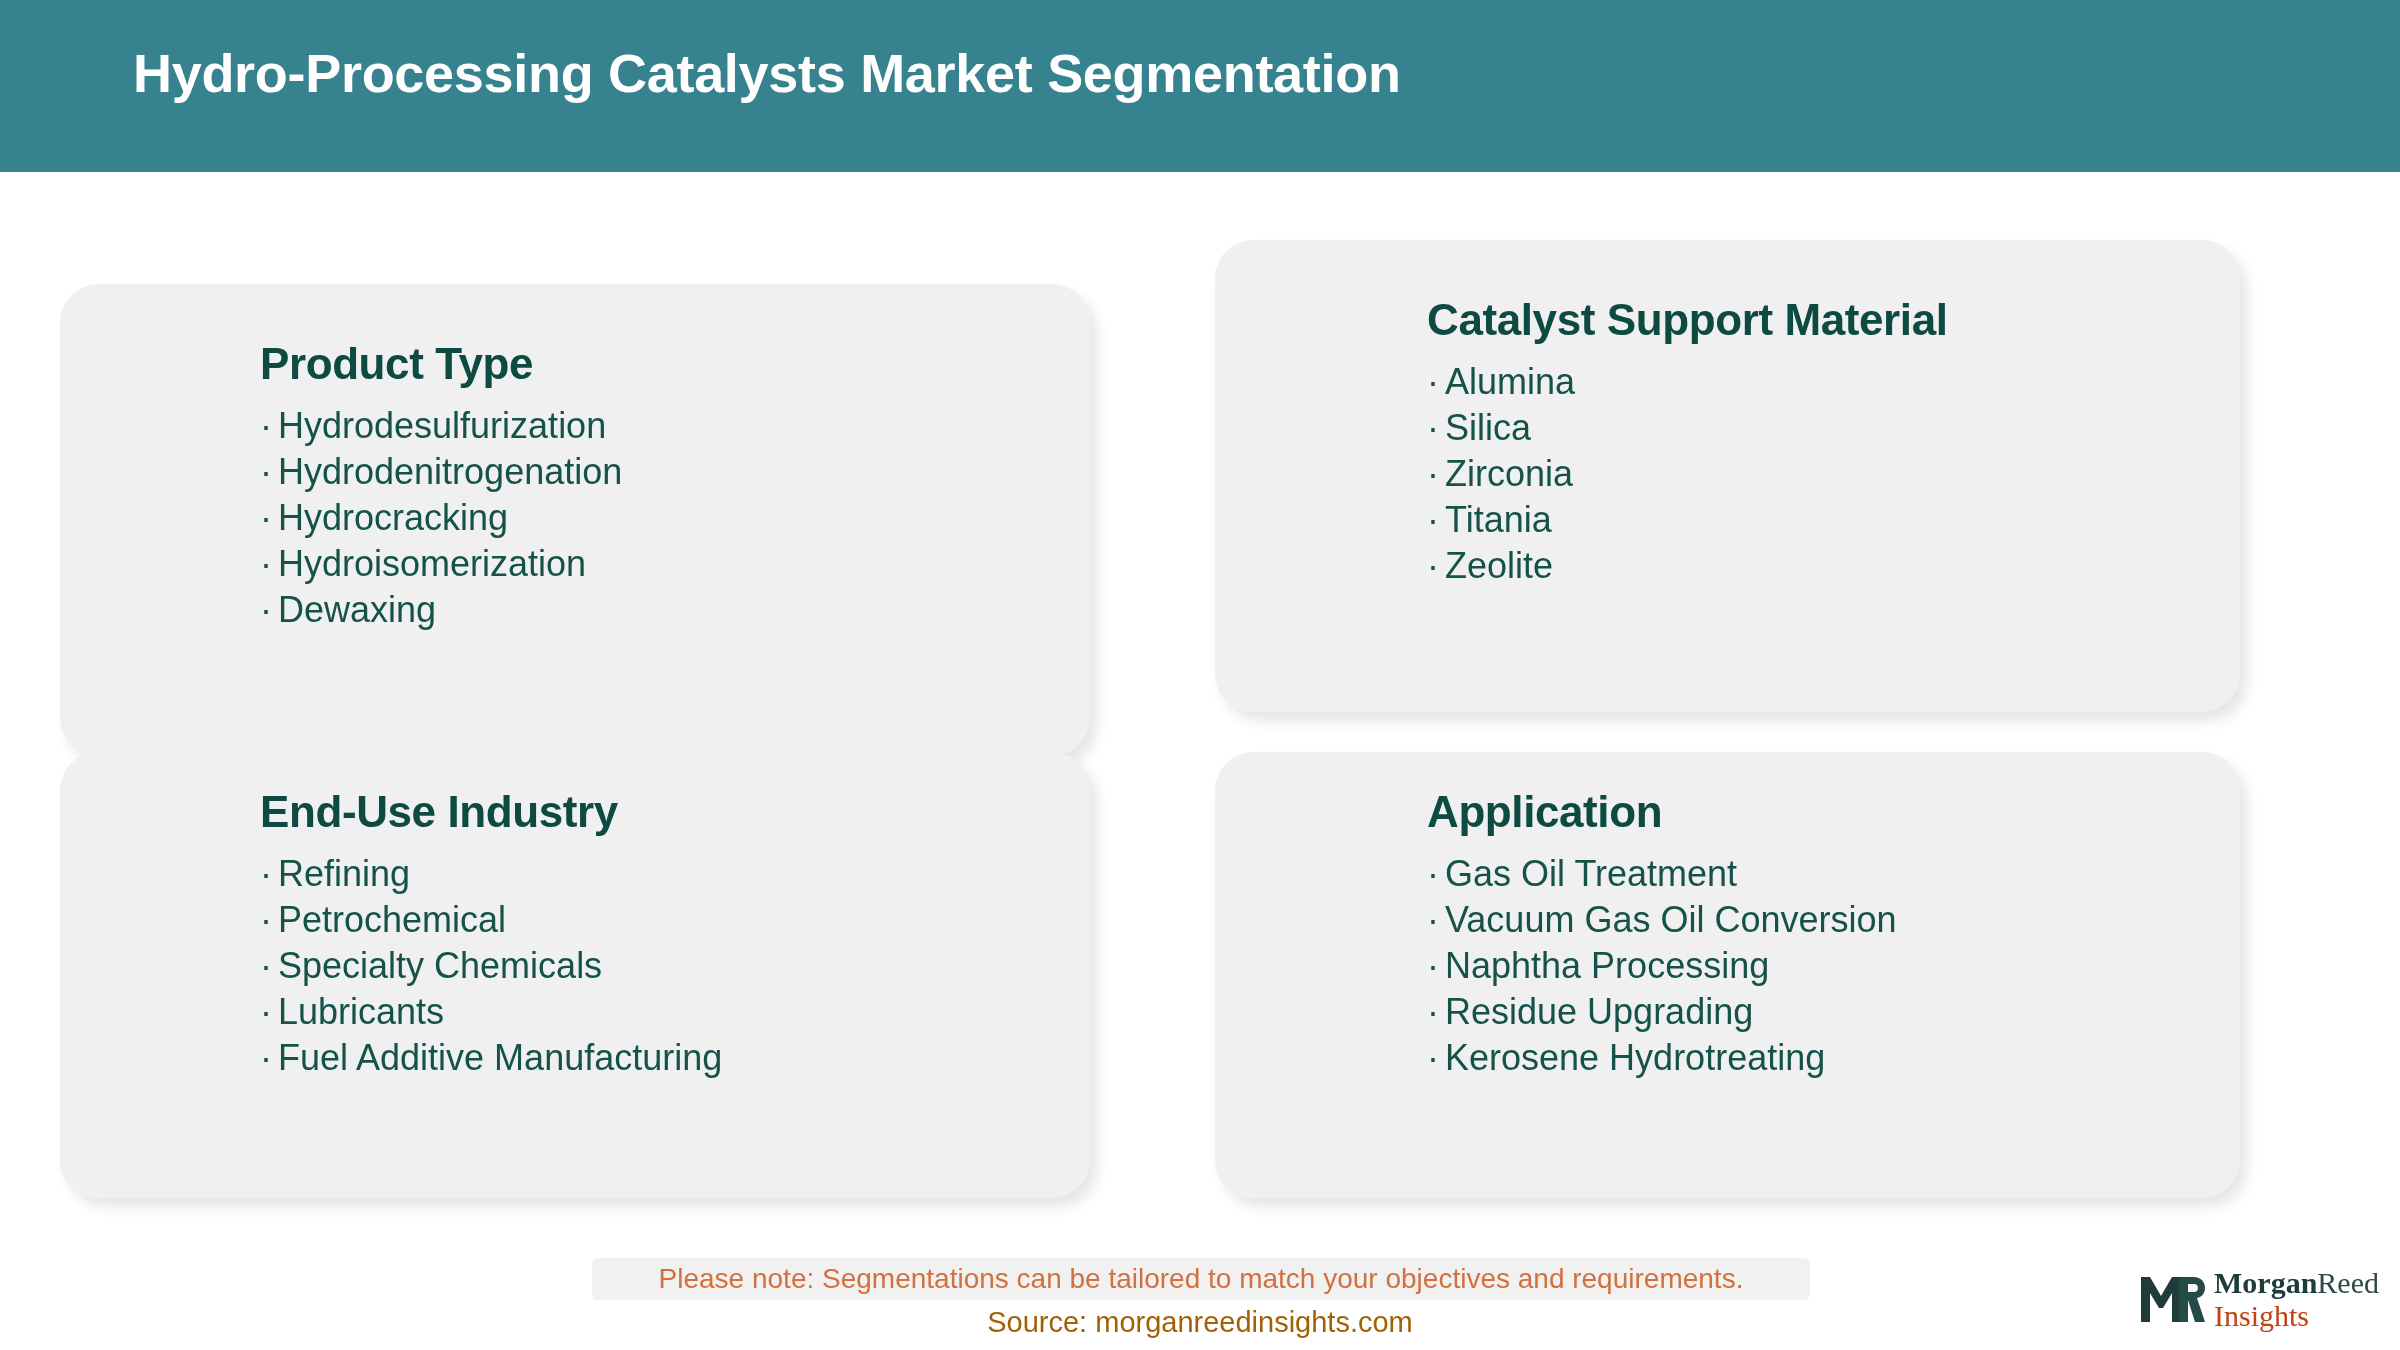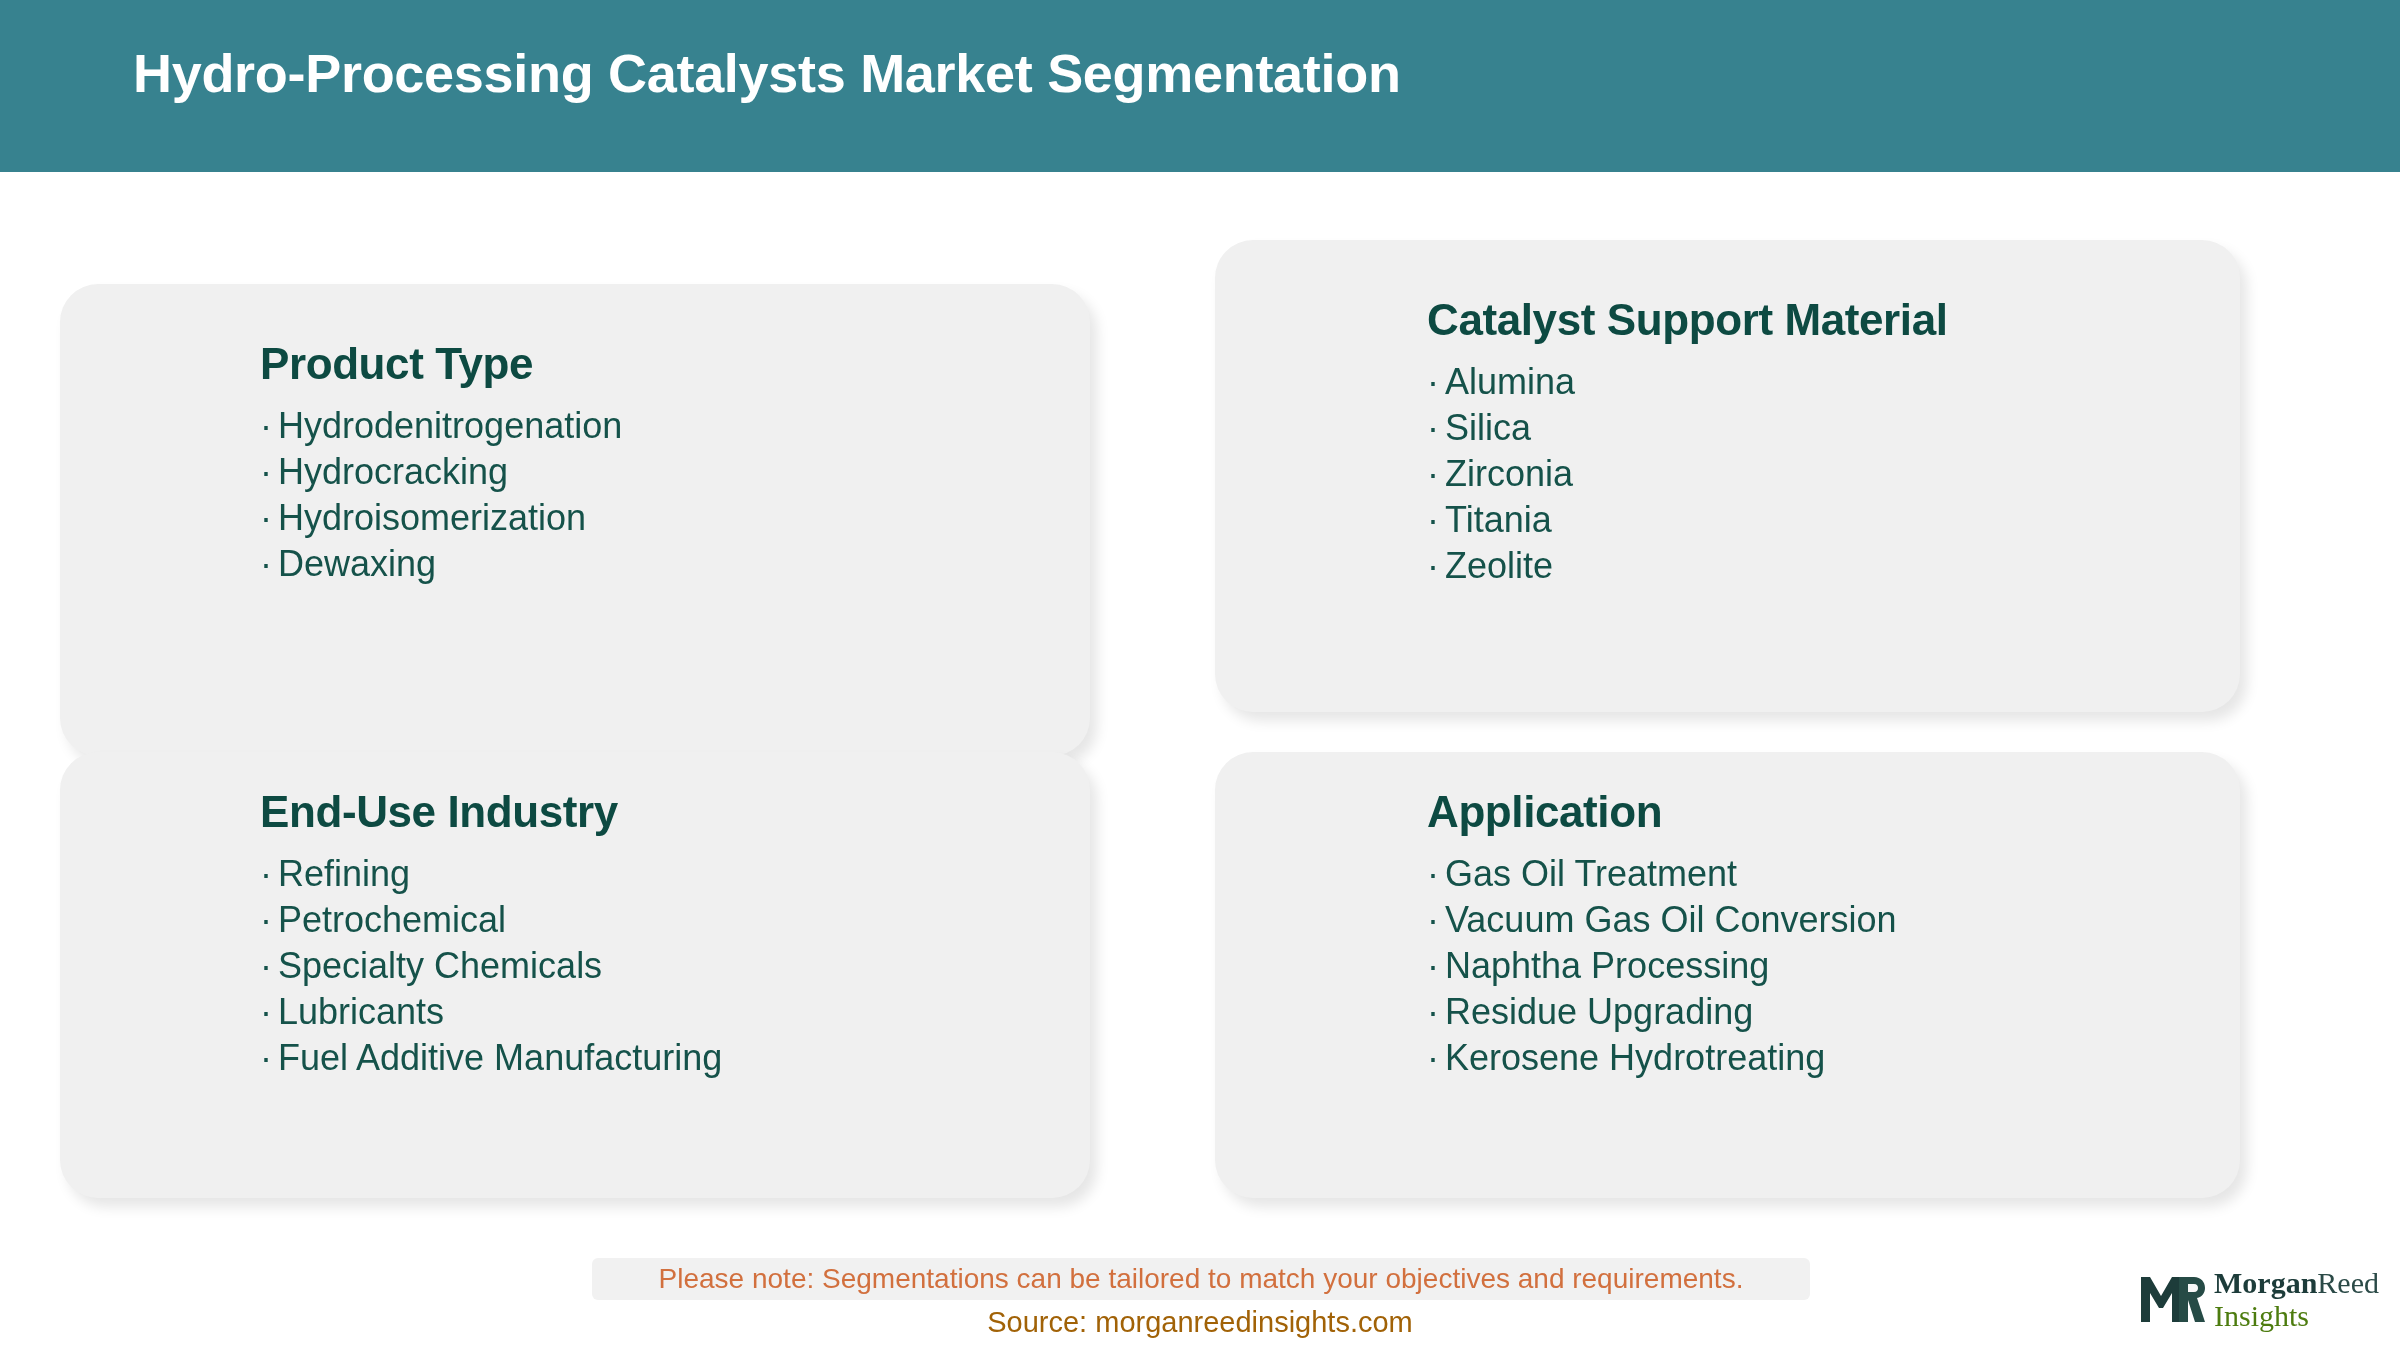--- a/index.html
+++ b/index.html
@@ -147,38 +147,39 @@
   .logo-line1 {
     font-family: "Liberation Serif", serif;
     font-size: 30px;
     white-space: nowrap;
   }
   .logo-morgan { font-weight: bold; color: #1d3c3a; }
   .logo-reed   { font-weight: normal; color: #2b4a47; }
   .logo-line2 {
     font-family: "Liberation Serif", serif;
     font-size: 30px;
-    color: #4d7c0f;
+    color: #c2410c;
     margin-top: 3px;
     white-space: nowrap;
   }
 </style>
 </head>
 <body>
 
 <div class="header-band">
   <div class="header-title">Hydro-Processing Catalysts Market Segmentation</div>
 </div>
 
 <div class="cards">
 
   <div class="seg-card c1">
     <div class="card-inner">
       <div class="card-title">Product Type</div>
       <ul class="card-list">
+        <li><span class="bullet-dot">·</span><span>Hydrodesulfurization</span></li>
         <li><span class="bullet-dot">·</span><span>Hydrodenitrogenation</span></li>
         <li><span class="bullet-dot">·</span><span>Hydrocracking</span></li>
         <li><span class="bullet-dot">·</span><span>Hydroisomerization</span></li>
         <li><span class="bullet-dot">·</span><span>Dewaxing</span></li>
       </ul>
     </div>
   </div>
 
   <div class="seg-card c2">
     <div class="card-inner">

